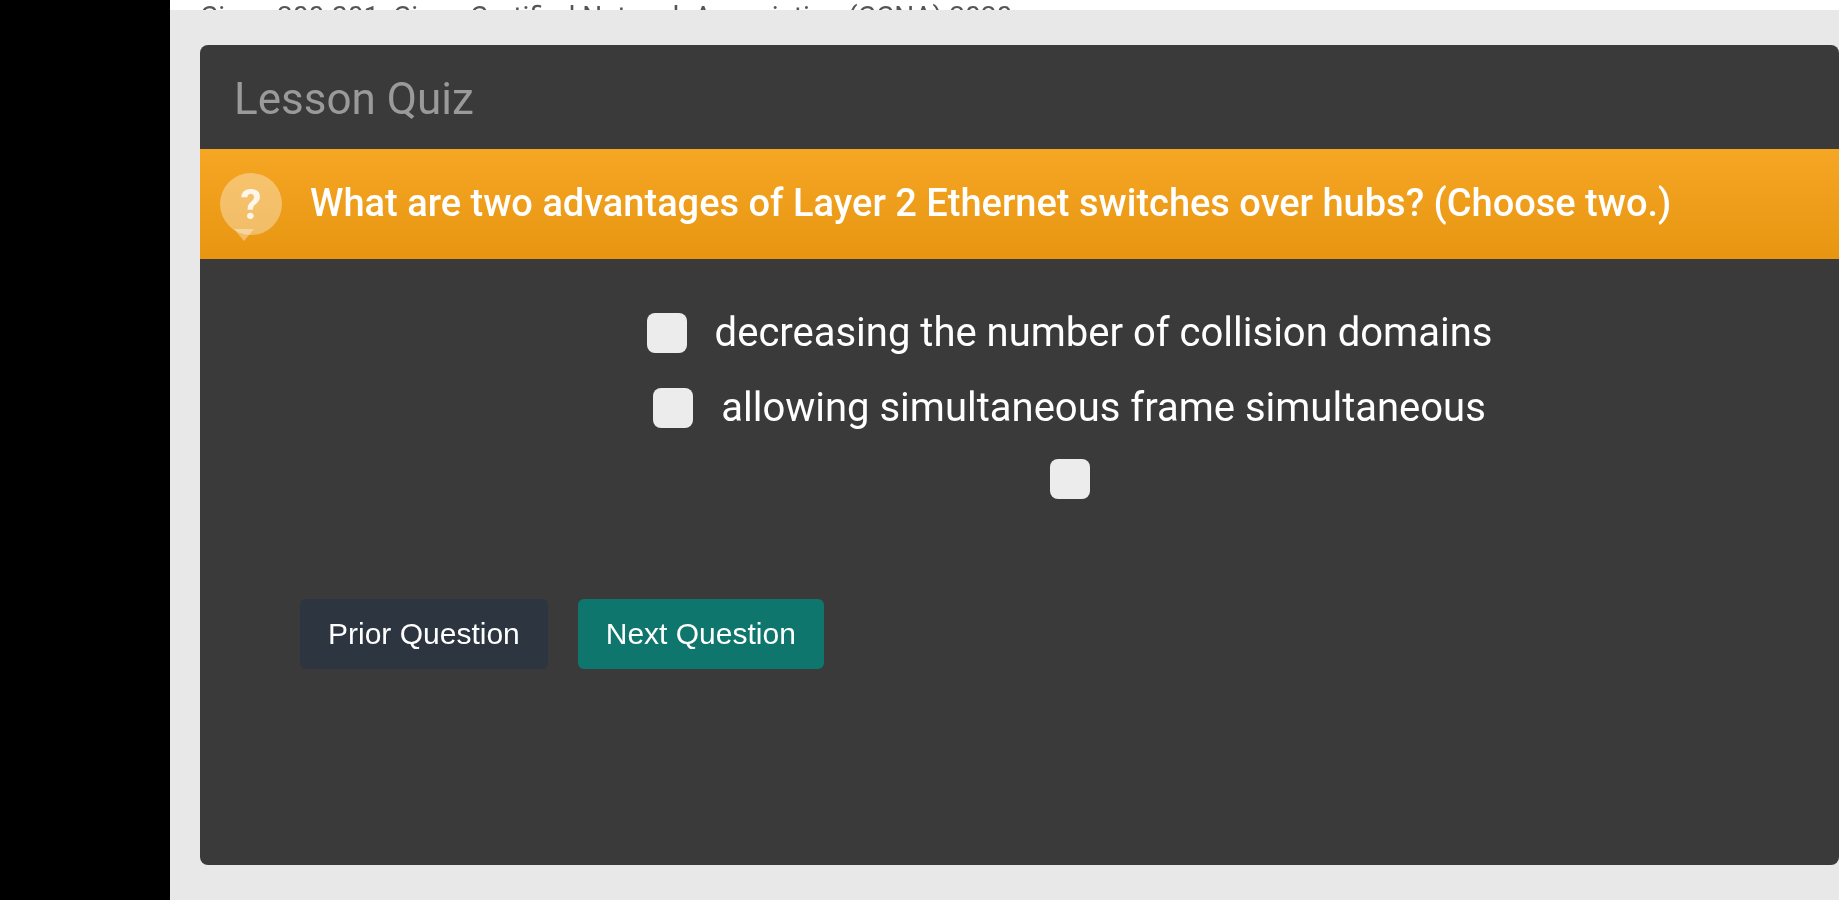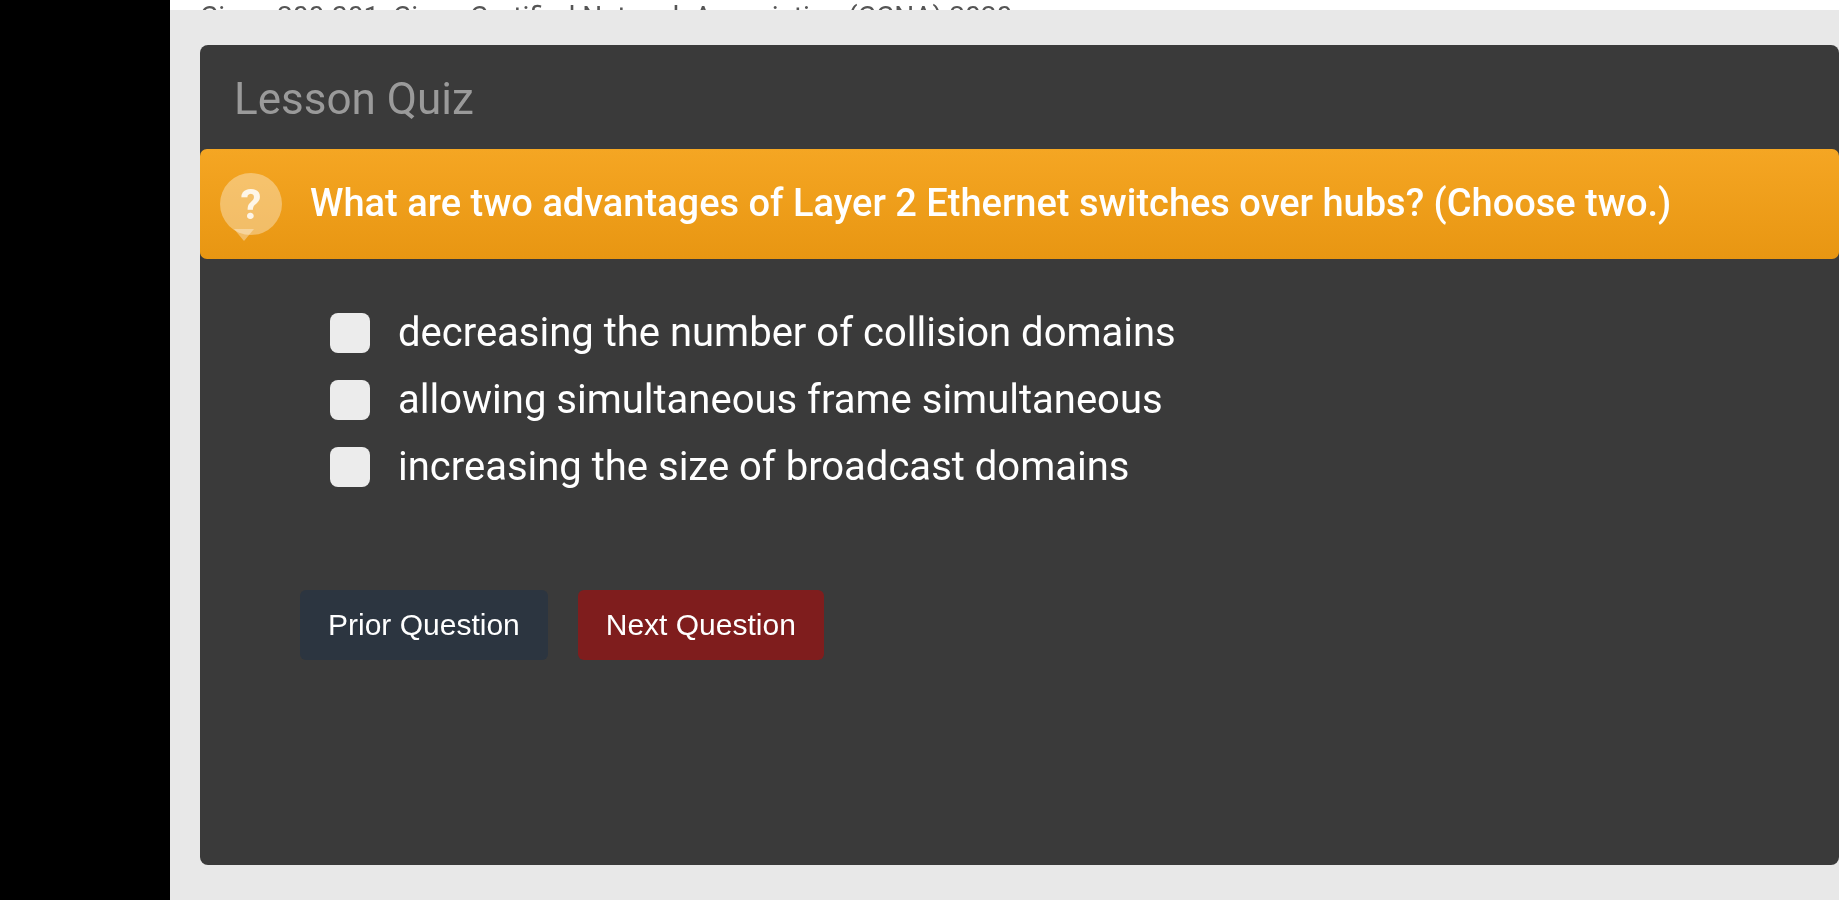--- a/index.html
+++ b/index.html
@@ -46,21 +46,20 @@
       font-size: 44px;
       font-weight: 400;
       padding: 28px 34px 24px 34px;
     }
     .question-banner {
       background: linear-gradient(180deg, #f5a623 0%, #e89612 100%);
       display: flex;
       align-items: center;
       padding: 24px 30px 24px 20px;
       gap: 28px;
-      border-radius: 7px;
     }
     .question-icon {
       width: 62px;
       height: 62px;
       border-radius: 50%;
       background: rgba(255,255,255,0.35);
       display: flex;
       align-items: center;
       justify-content: center;
       flex-shrink: 0;
@@ -86,21 +85,22 @@
     .question-text {
       color: #ffffff;
       font-size: 38px;
       font-weight: 500;
       line-height: 1.3;
     }
     .options {
       padding: 50px 30px 40px 130px;
       display: flex;
       flex-direction: column;
-      gap: 20px;
+      gap: 28px;
+      align-items: center;
     }
     .option-row {
       display: flex;
       align-items: center;
       gap: 28px;
       cursor: pointer;
     }
     .checkbox-box {
       width: 40px;
       height: 40px;
@@ -124,21 +124,21 @@
       font-size: 30px;
       font-weight: 500;
       border: none;
       cursor: pointer;
       color: #fff;
     }
     .btn-prior {
       background: #2c3540;
     }
     .btn-next {
-      background: #7f1d1d;
+      background: #0f766e;
     }
   </style>
 </head>
 <body>
 
 <div class="outer-wrap">
   <div class="page-bg">
     <div class="breadcrumb-bar">Cisco 200-301: Cisco Certified Network Association (CCNA) 2020</div>
 
     <div class="quiz-panel">
@@ -153,21 +153,20 @@
         <div class="option-row">
           <div class="checkbox-box"></div>
           <div class="option-label">decreasing the number of collision domains</div>
         </div>
         <div class="option-row">
           <div class="checkbox-box"></div>
           <div class="option-label">allowing simultaneous frame simultaneous</div>
         </div>
         <div class="option-row">
           <div class="checkbox-box"></div>
-          <div class="option-label">increasing the size of broadcast domains</div>
         </div>
       </div>
 
       <div class="nav-buttons">
         <button class="btn btn-prior">Prior Question</button>
         <button class="btn btn-next">Next Question</button>
       </div>
     </div>
   </div>
 </div>

